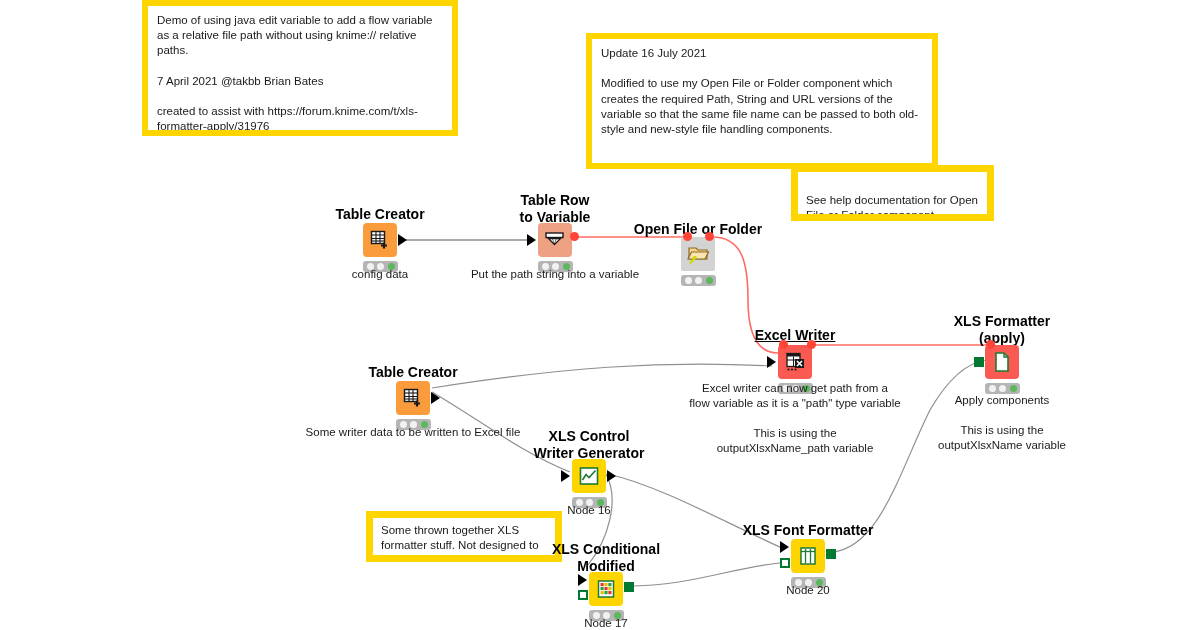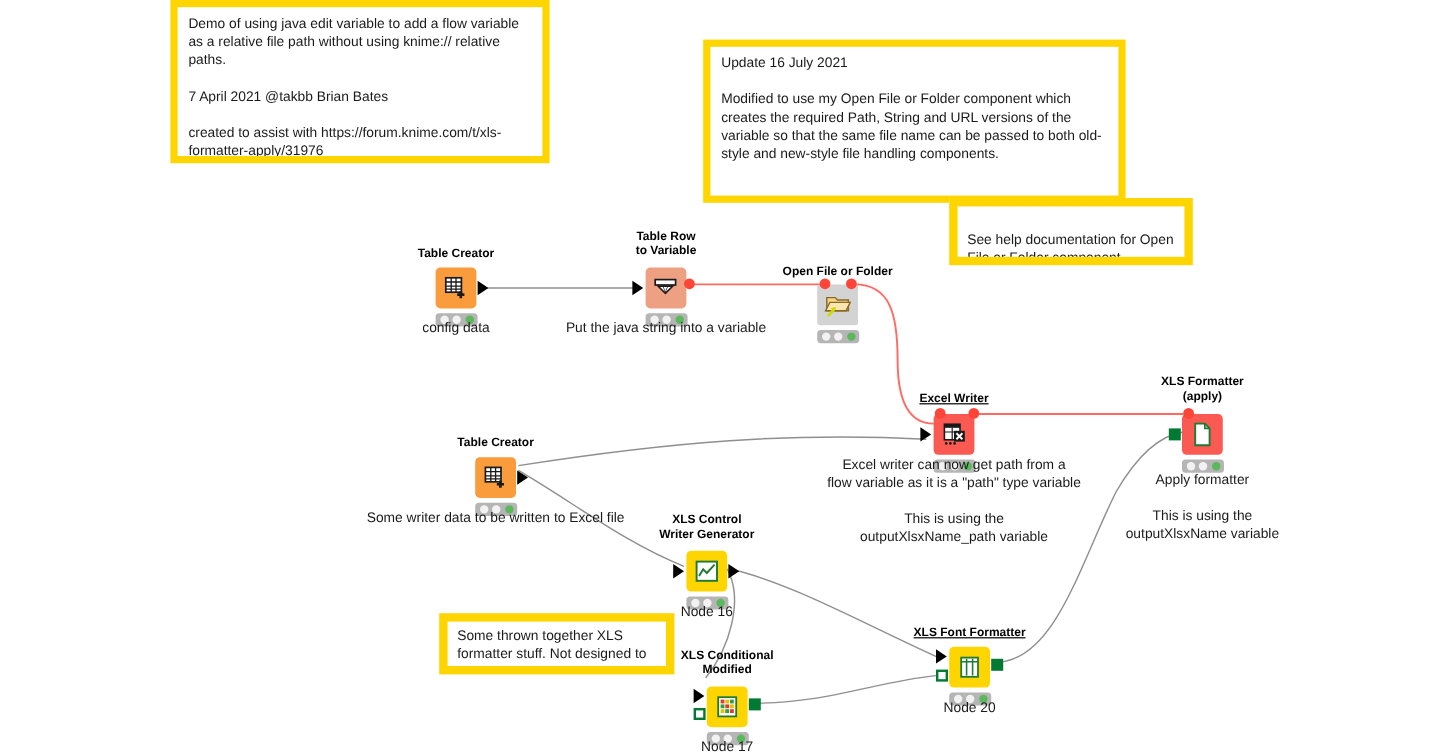--- a/index.html
+++ b/index.html
@@ -49,21 +49,21 @@
     justify-content: center;
   }
   .node.orange { background: #fa9b3c; }
   .node.salmon { background: #eda182; }
   .node.gray   { background: #d3d3d3; }
   .node.red    { background: #fa5a52; }
   .node.yellow { background: #ffd500; }
 
   .node-title {
     position: absolute;
-    font-size: 10px;
+    font-size: 14px;
     font-weight: bold;
     color: #000000;
     text-align: center;
     line-height: 1.18;
     white-space: pre-line;
     width: 200px;
     pointer-events: none;
   }
   .node-desc {
     position: absolute;
@@ -201,21 +201,21 @@
         </svg>
       </span>
     </div>
     <div class="port-tri" style="left:-11px; top:11px;"></div>
     <div class="port-dot" style="left:32px; top:9px;"></div>
     <div class="status" style="left:0px; top:38px;">
       <i></i>
         <i></i>
         <i class="on"></i>
     </div>
-    <div class="node-desc" style="left:-143px; top:44px;">Put the java string into a variable</div>
+    <div class="node-desc" style="left:-143px; top:44px;">Put the path string into a variable</div>
   </div>
 
   <div style="position:absolute;left:681px;top:237px;">
     <div class="node-title" style="left:-83px; top:-16px;">Open File or Folder</div>
     <div class="node gray" style="border-radius:2px;">
       <span>
         <svg class="icon-svg" width="24" height="22" viewBox="0 0 24 22">
           <path d="M3 5 h7 l2 2 h9 v9 h-18 z" fill="#f6d58a" stroke="#8a6a22" stroke-width="1.2"></path>
           <path d="M2 16 l3.5 -7 h17 l-3.5 7 z" fill="#fbe6b3" stroke="#8a6a22" stroke-width="1.2"></path>
           <path d="M4 20.5 L10 13.5" stroke="#cddb00" stroke-width="2.2" fill="none"></path>
@@ -277,21 +277,21 @@
         </svg>
       </span>
     </div>
     <div class="port-dot" style="left:1px; top:-5px;"></div>
     <div class="port-sq" style="left:-11px; top:12px;"></div>
     <div class="status" style="left:0px; top:38px;">
       <i></i>
         <i></i>
         <i class="on"></i>
     </div>
-    <div class="node-desc" style="left:-143px; top:48px;">Apply formatter
+    <div class="node-desc" style="left:-143px; top:48px;">Apply components
 
 This is using the
 outputXlsxName  variable</div>
   </div>
 
   <div style="position:absolute;left:396px;top:381px;">
     <div class="node-title" style="left:-83px; top:-17px;">Table Creator</div>
     <div class="node orange">
       <span>
         <svg class="icon-svg" width="22" height="22" viewBox="0 0 22 22">
@@ -359,21 +359,21 @@
     <div class="port-sq" style="left:35px; top:10px;"></div>
     <div class="status" style="left:0px; top:38px;">
       <i></i>
         <i></i>
         <i class="on"></i>
     </div>
     <div class="node-desc" style="left:-143px; top:44px;">Node 17</div>
   </div>
 
   <div style="position:absolute;left:791px;top:539px;">
-    <div class="node-title" style="left:-83px; top:-17px;text-decoration:underline;">XLS Font Formatter</div>
+    <div class="node-title" style="left:-83px; top:-17px;">XLS Font Formatter</div>
     <div class="node yellow">
       <span>
         <svg class="icon-svg" width="20" height="20" viewBox="0 0 20 20">
           <rect x="3" y="2" width="14" height="16" fill="#ffffff" stroke="#1f7a33" stroke-width="1.5"></rect>
           <line x1="7.5" y1="3" x2="7.5" y2="17" stroke="#1f7a33" stroke-width="1.3"></line>
           <line x1="12.5" y1="3" x2="12.5" y2="17" stroke="#1f7a33" stroke-width="1.3"></line>
           <line x1="3" y1="5.5" x2="17" y2="5.5" stroke="#1f7a33" stroke-width="1.3"></line>
         </svg>
       </span>
     </div>

